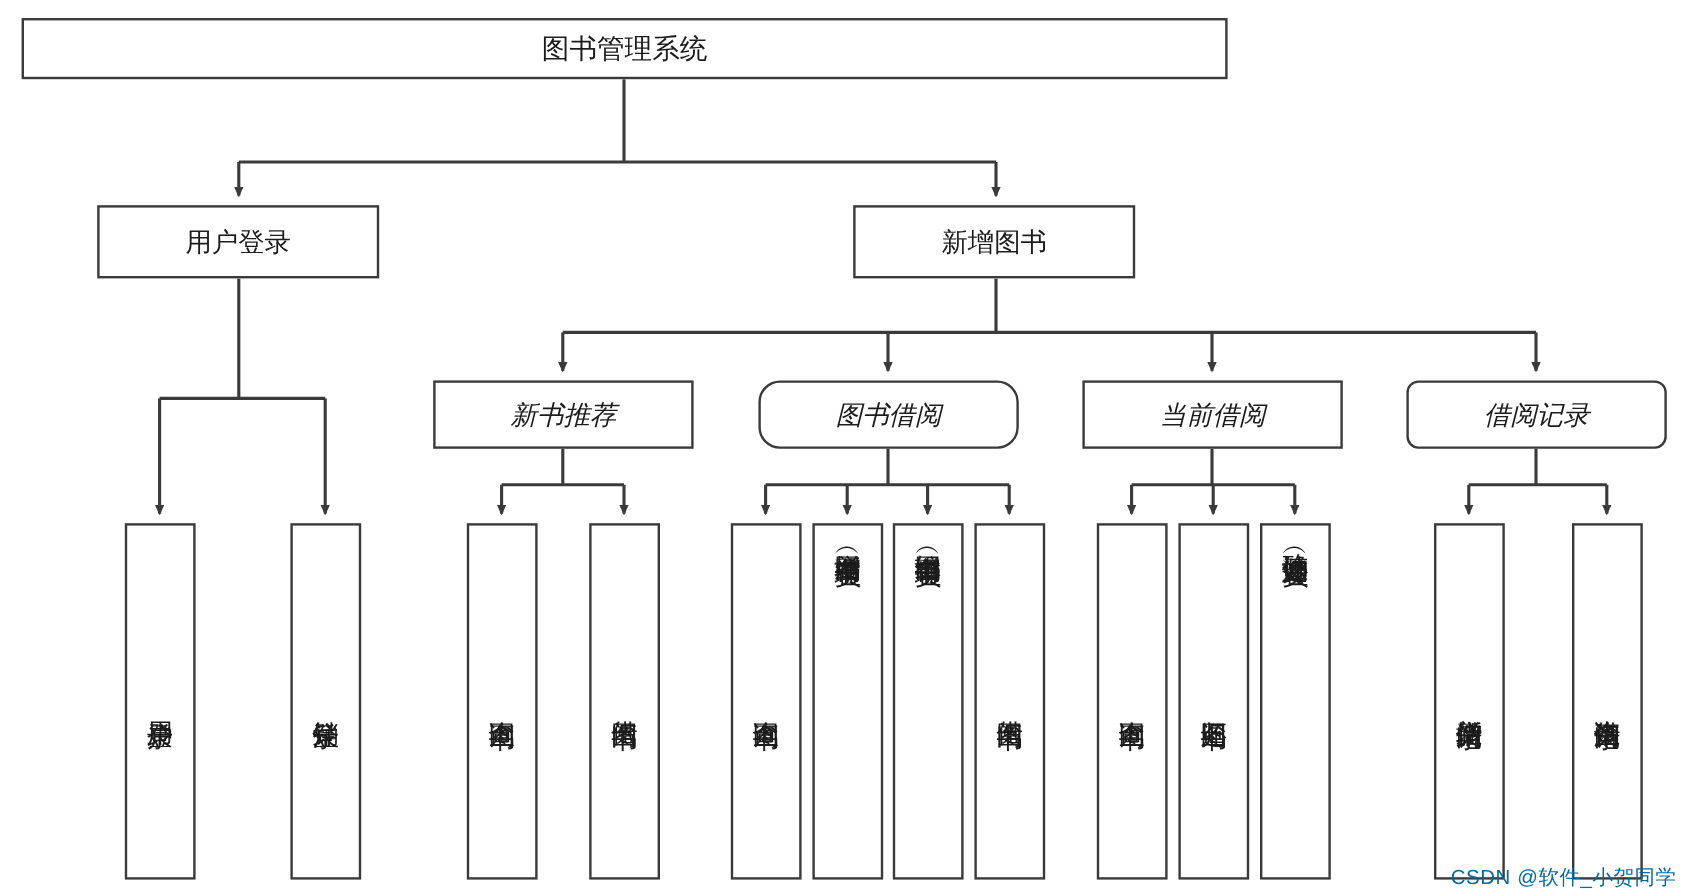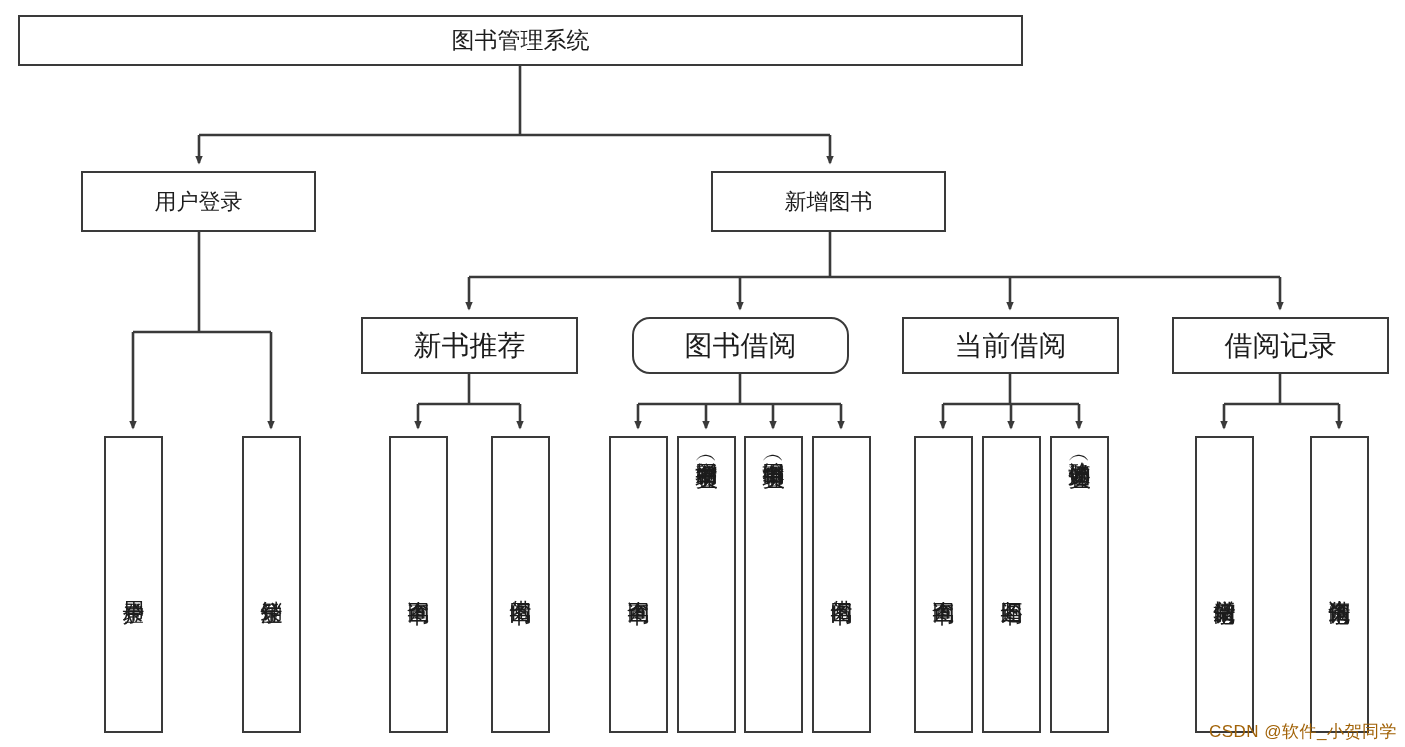--- a/index.html
+++ b/index.html
@@ -38,21 +38,22 @@
     justify-content: center;
     color: #1c1c1c;
   }
   .node.root {
     font-size: 23px;
   }
   .node.level2 {
     font-size: 22px;
   }
   .node.level3 {
-    font-size: 28px;
+    font-size: 22px;
+    font-style: italic;
   }
   .node.leaf {
     border-width: 2px;
     align-items: flex-start;
     justify-content: center;
     padding-top: 0;
   }
   .leaf-label {
     writing-mode: vertical-rl;
     text-orientation: upright;
@@ -71,21 +72,21 @@
   }
   .leaf.tall-text .leaf-inner {
     align-items: flex-start;
     padding-top: 6px;
   }
   .watermark {
     position: absolute;
     right: 8px;
     bottom: 4px;
     font-size: 17px;
-    color: #a16207;
+    color: #0369a1;
     letter-spacing: 0.5px;
     white-space: nowrap;
   }
 </style>
 </head>
 <body>
 
 <div id="diagram-root">
 
   <svg class="connectors" viewBox="0 0 1405 747" xmlns="http://www.w3.org/2000/svg">
@@ -156,21 +157,21 @@
 
   <div class="node level3" style="left:361px; top:317px; width:217px; height:57px;">
     <span>新书推荐</span>
   </div>
   <div class="node level3" style="left:632px; top:317px; width:217px; height:57px;border-radius:18px;">
     <span>图书借阅</span>
   </div>
   <div class="node level3" style="left:902px; top:317px; width:217px; height:57px;">
     <span>当前借阅</span>
   </div>
-  <div class="node level3" style="left:1172px; top:317px; width:217px; height:57px;">
+  <div class="node level3" style="left:1172px; top:317px; width:217px; height:57px;border-radius:10px;">
     <span>借阅记录</span>
   </div>
 
   <div class="node leaf" style="left:104px; top:436px; width:59px; height:297px;">
     <div class="leaf-inner">
       <span class="leaf-label">用户登录</span>
     </div>
   </div>
   <div class="node leaf" style="left:242px; top:436px; width:59px; height:297px;">
     <div class="leaf-inner">

